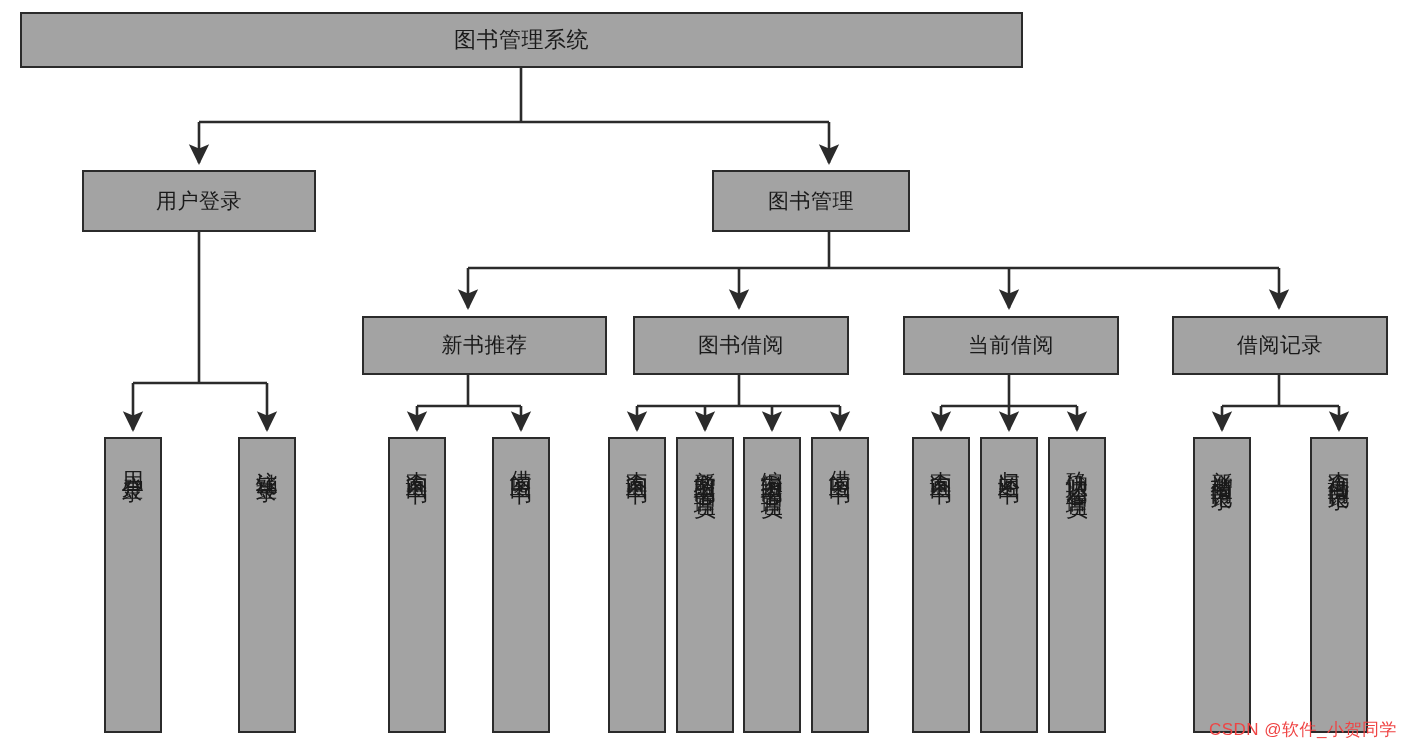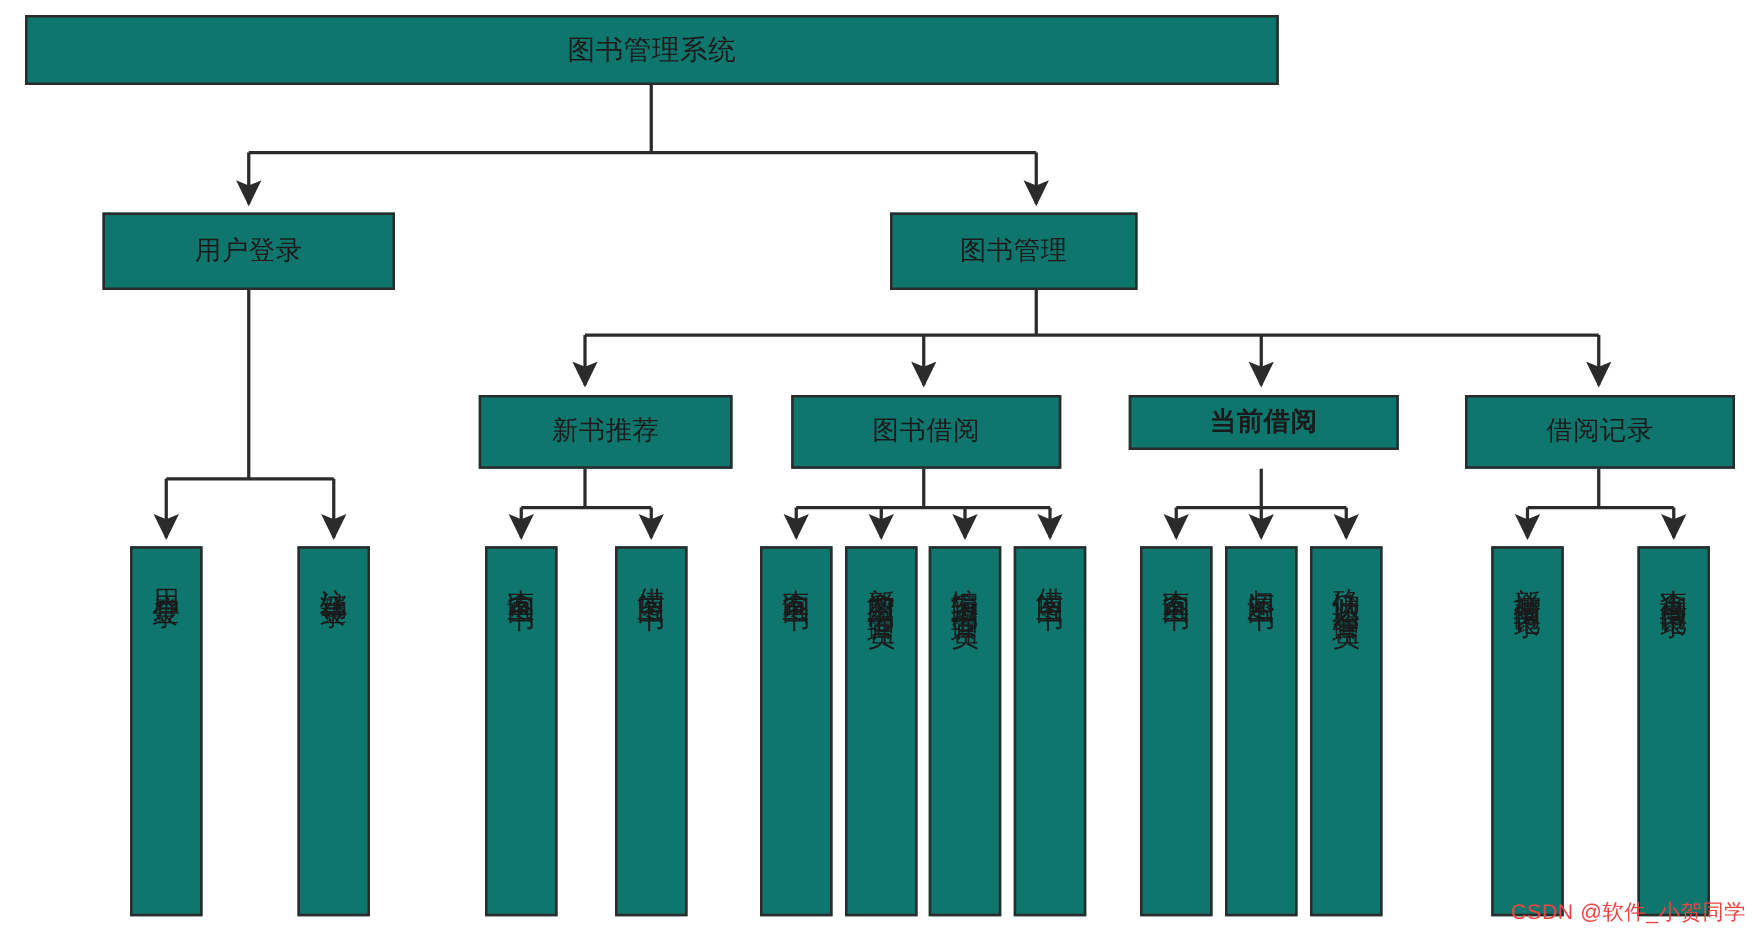--- a/index.html
+++ b/index.html
@@ -21,21 +21,21 @@
     position: absolute;
     left: 0;
     top: 0;
     width: 1405px;
     height: 747px;
     pointer-events: none;
   }
   .node {
     position: absolute;
     box-sizing: border-box;
-    background: #0f766e;
+    background: #a3a3a3;
     border: 2.5px solid #2b2b2b;
     display: flex;
     align-items: center;
     justify-content: center;
     color: #1a1a1a;
     z-index: 2;
   }
   .node-label {
     display: block;
     text-align: center;
@@ -135,29 +135,29 @@
   </div>
 
   <div class="node horizontal" style="left:82px; top:170px; width:234px; height:62px;">
     <span class="node-label">用户登录</span>
   </div>
 
   <div class="node horizontal" style="left:712px; top:170px; width:198px; height:62px;">
     <span class="node-label">图书管理</span>
   </div>
 
-  <div class="node horizontal" style="left:383px; top:316px; width:203px; height:59px;">
+  <div class="node horizontal" style="left:362px; top:316px; width:245px; height:59px;">
     <span class="node-label">新书推荐</span>
   </div>
 
   <div class="node horizontal" style="left:633px; top:316px; width:216px; height:59px;">
     <span class="node-label">图书借阅</span>
   </div>
 
-  <div class="node horizontal" style="left:903px; top:316px; width:216px; height:44px;font-weight:bold;">
+  <div class="node horizontal" style="left:903px; top:316px; width:216px; height:59px;">
     <span class="node-label">当前借阅</span>
   </div>
 
   <div class="node horizontal" style="left:1172px; top:316px; width:216px; height:59px;">
     <span class="node-label">借阅记录</span>
   </div>
 
   <div class="node vertical" style="left:104px; top:437px; width:58px; height:296px;">
     <span class="node-label">用户登录</span>
   </div>

